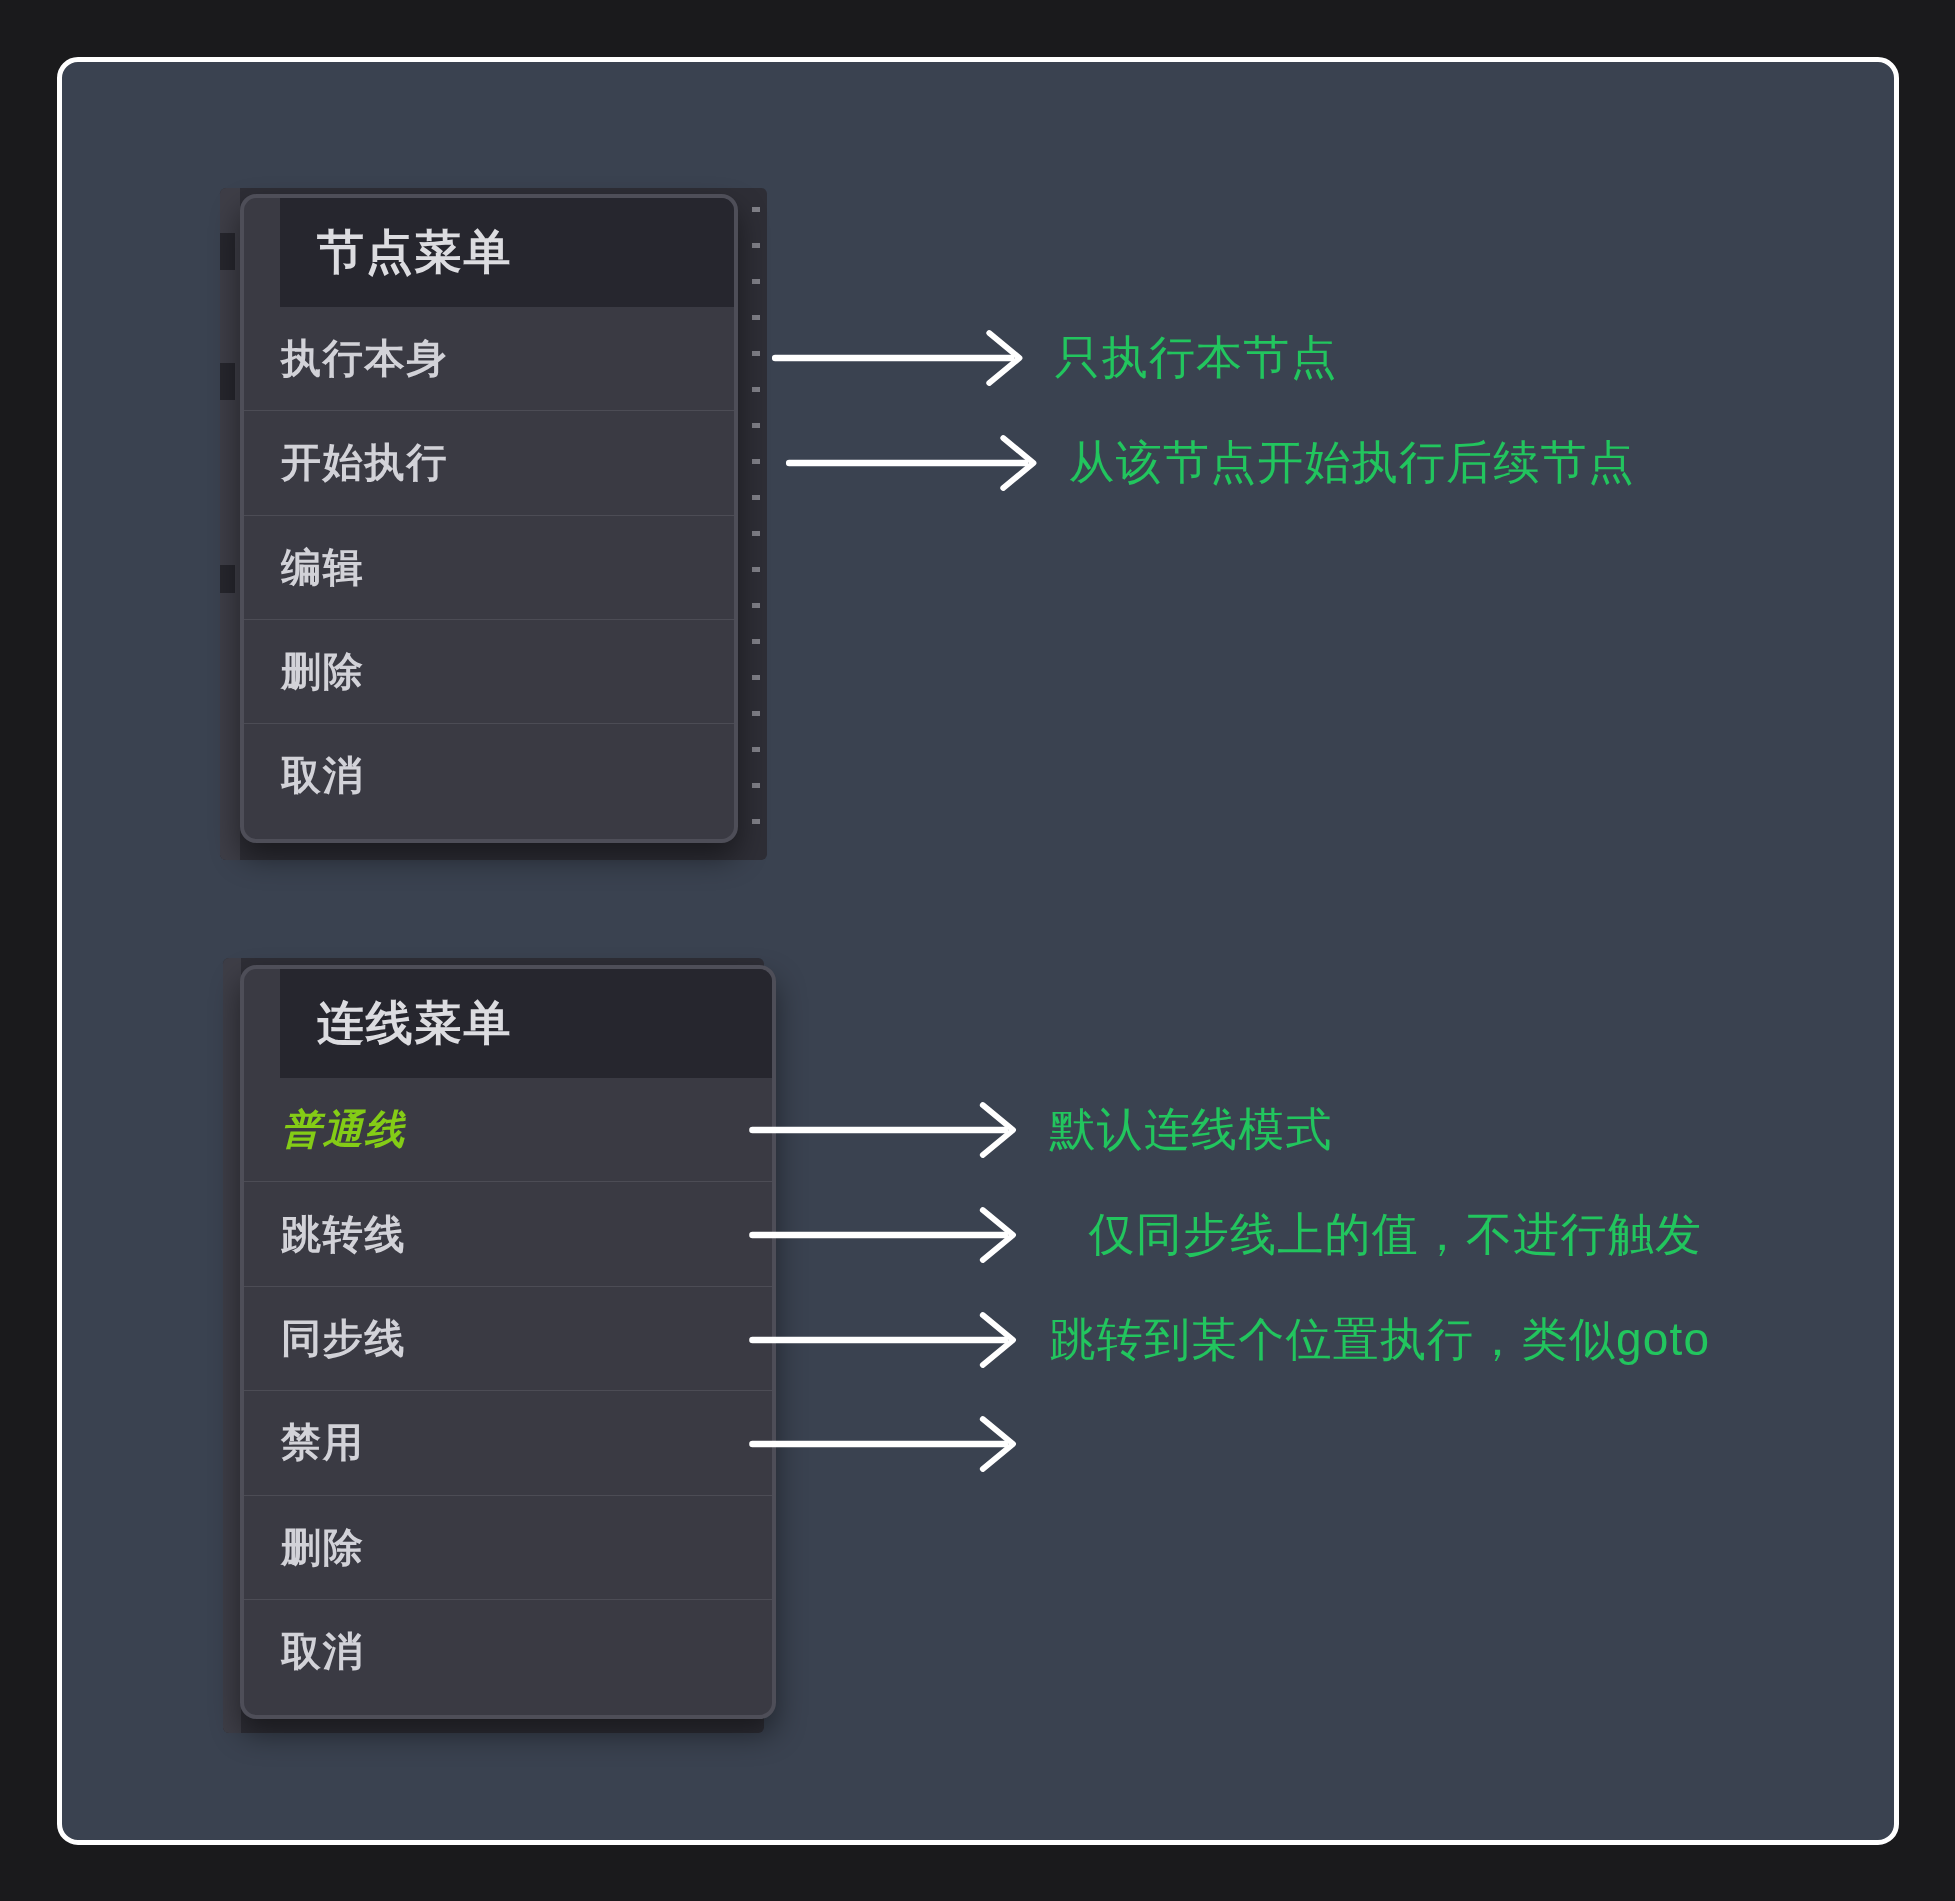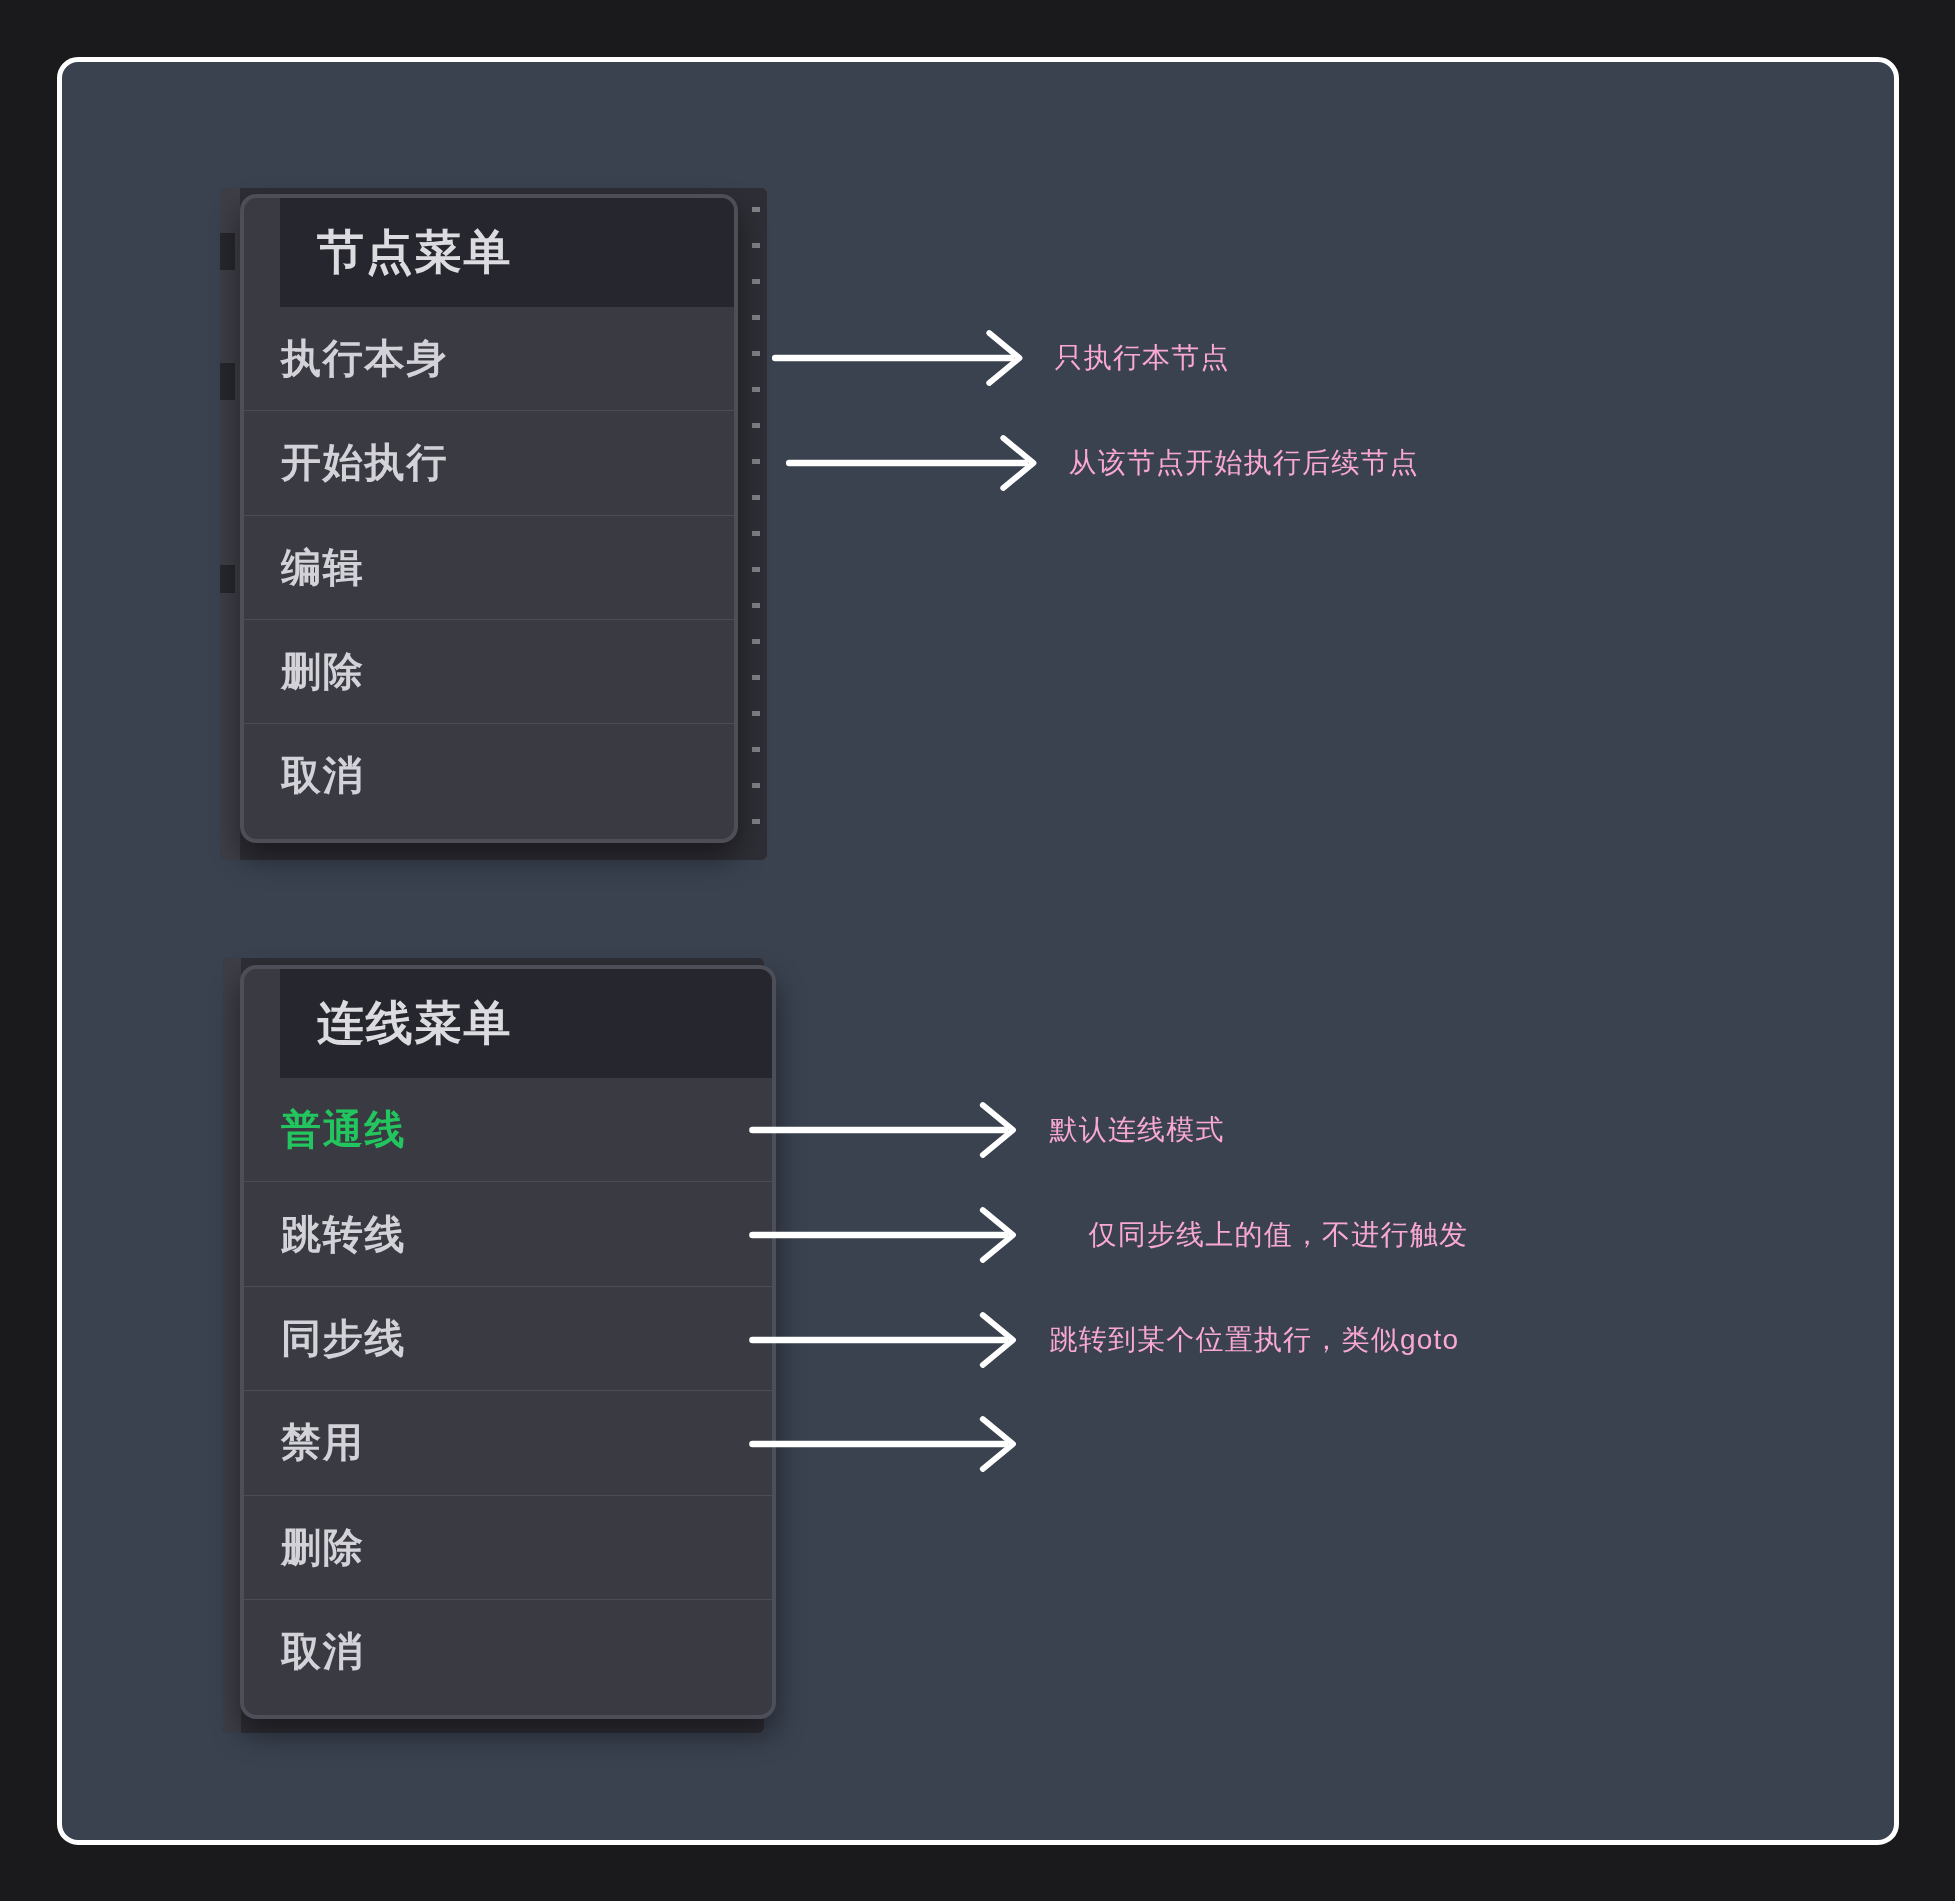--- a/index.html
+++ b/index.html
@@ -42,29 +42,29 @@
     font-size:47px;font-weight:700;color:#dcdce0;letter-spacing:1.8px;
     white-space:nowrap;
     margin-left:36px;
   }
   .menu-item{
     flex:1 1 0;display:flex;align-items:center;padding-left:37px;
     font-size:40px;font-weight:700;color:#d2d2d8;letter-spacing:1.8px;
     white-space:nowrap;
   }
   .menu-item + .menu-item{border-top:1.2px solid #4c4c55;}
-  .menu-item.accent{color:#22c55e;}
+  .menu-item.accent{color:#84cc16;font-style:italic;}
   
   .annotation{
     position:absolute;display:flex;align-items:center;
     transform:translateY(-50%);color:#ffffff;white-space:nowrap;
   }
   .annotation svg{display:block;flex:0 0 auto;}
   .annotation .label{
-    margin-left:17.5px;font-size:28px;font-weight:500;letter-spacing:1.2px;color:#f9a8d4;
+    margin-left:17.5px;font-size:46px;font-weight:500;letter-spacing:1.2px;color:#22c55e;
   }
 </style>
 </head>
 <body>
 
 <div class="frame">
 
   <div class="backdrop" style="left:158px;top:126px;width:547px;height:672px;"></div>
   <div class="backdrop-strip" style="left:158px;top:126px;height:672px;"></div>
   <div class="port-notch" style="left:158px;top:171px;height:37px;"></div>

